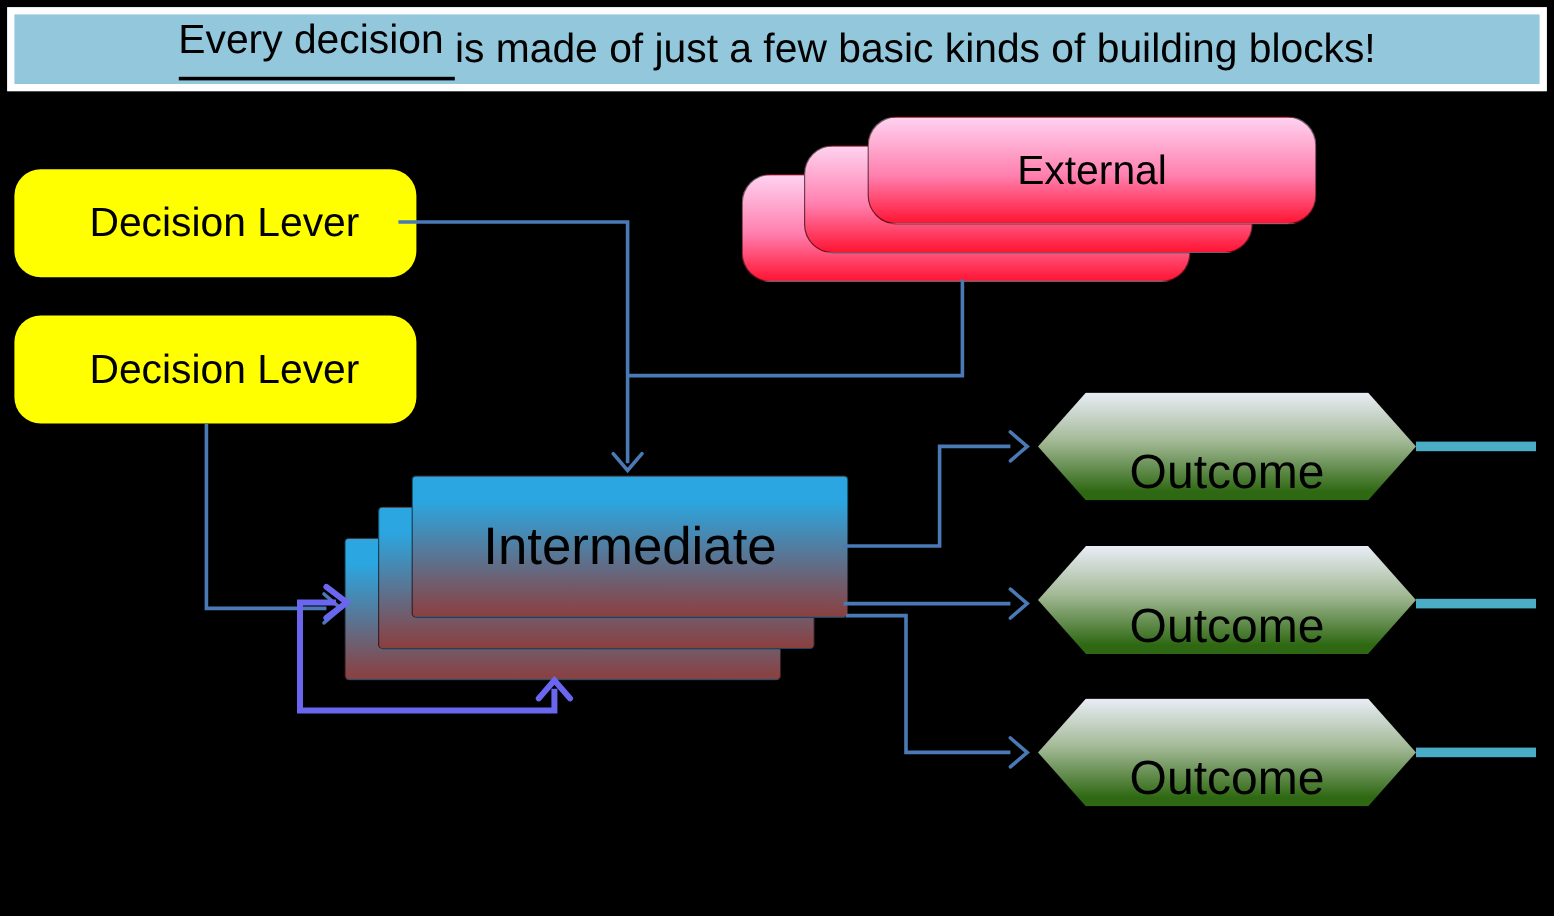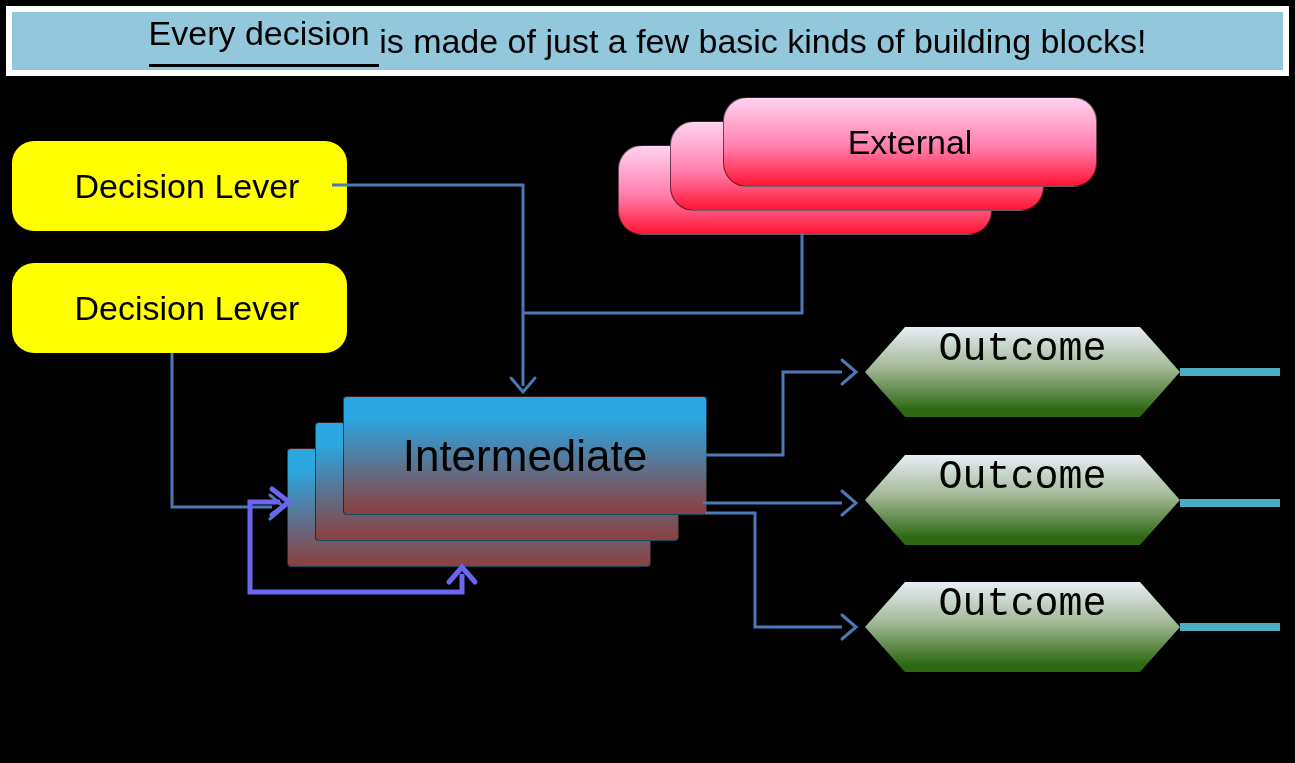--- a/index.html
+++ b/index.html
@@ -74,24 +74,23 @@
   .inter.back  { left: 287px; top: 448px; z-index: 10; }
   .inter.mid   { left: 315px; top: 422px; z-index: 11; }
   .inter.front { left: 343px; top: 396px; z-index: 12; }
 
   
   .hex {
     position: absolute;
     left: 865px; width: 315px; height: 90px;
     background: linear-gradient(180deg, var(--outcome-top) 0%, var(--outcome-mid) 45%, var(--outcome-bottom) 92%);
     clip-path: polygon(0% 50%, 12.7% 0%, 87.3% 0%, 100% 50%, 87.3% 100%, 12.7% 100%);
-    display: flex; align-items: flex-start; justify-content: center;
+    display: flex; align-items: flex-end; justify-content: center;
     color: var(--node-text); font-size: 40px;
     z-index: 12;
-    font-family: Liberation Mono, monospace;
   }
   .hex1 { top: 327px; }
   .hex2 { top: 455px; }
   .hex3 { top: 582px; }
 
   
   .result {
     position: absolute;
     left: 1180px; width: 100px; height: 8px;
     background: var(--result-line);

